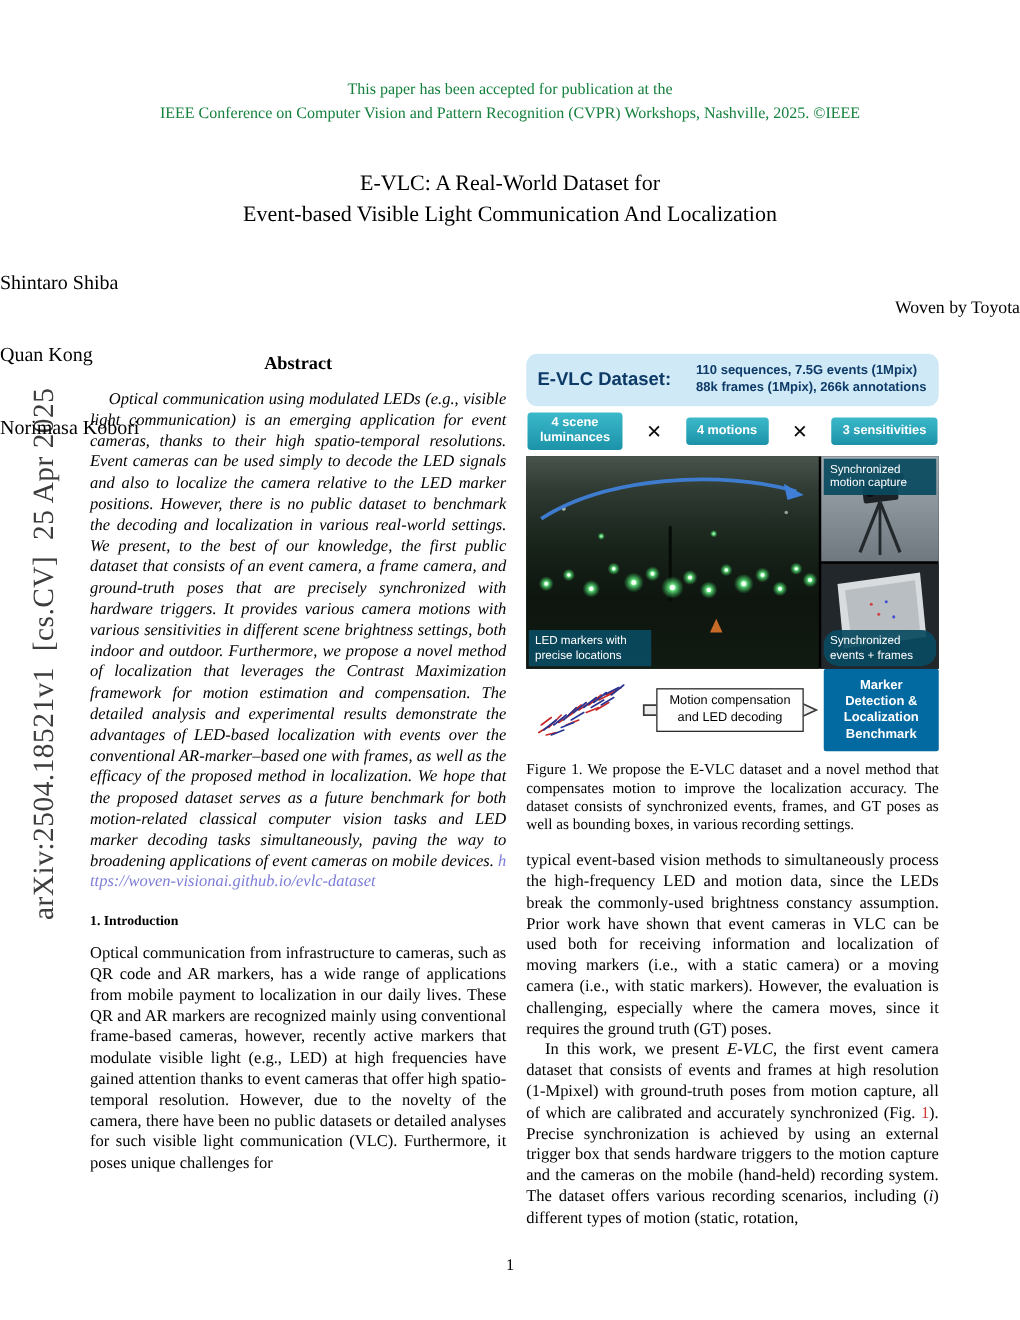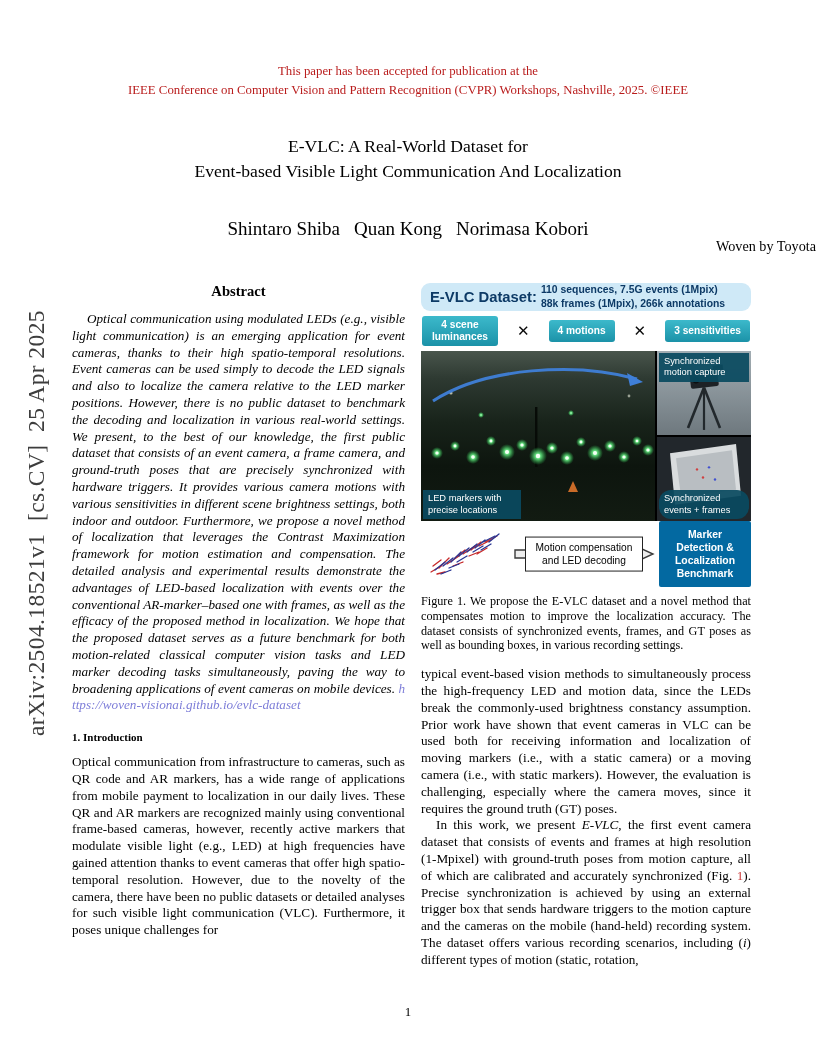--- a/index.html
+++ b/index.html
@@ -2,43 +2,43 @@
 <html><head>
 <meta charset="utf-8">
 <style>
   * { box-sizing: border-box; margin: 0; padding: 0; }
   html, body { width: 816px; height: 1056px; }
   body { background: #ffffff; font-family: "Liberation Serif", serif; color: #000; position: relative; overflow: hidden; }
 
   .arxiv-stamp { position: absolute; left: 36px; top: 523px; transform: translate(-50%,-50%) rotate(-90deg);
     white-space: pre; font-size: 23.5px; color: #3d3d3d; letter-spacing: 0.4px; }
 
-  .notice { position: absolute; top: 62px; left: 0; width: 100%; text-align: center; font-size: 12.8px; line-height: 1.5; color: #b91c1c; }
+  .notice { position: absolute; top: 62px; left: 0; width: 100%; text-align: center; font-size: 12.8px; line-height: 1.5; color: #15803d; }
   .title-block { position: absolute; top: 134px; left: 0; width: 100%; text-align: center; font-weight: normal; font-size: 17.6px; line-height: 1.42; }
-  .authors-row { position: absolute; top: 218px; left: 0; width: 100%; display: flex; justify-content: center; gap: 14px; font-size: 19px; }
+  .authors-row { position: absolute; top: 218px; left: 0; width: 100%; display: flex; justify-content: center; gap: 40px; font-size: 16px; flex-direction: column; }
   .affiliation { position: absolute; top: 238px; left: 0; width: 100%; text-align: right; font-size: 14.2px; }
 
   .col { position: absolute; top: 283px; }
   .col-left { left: 72px; width: 333px; }
   .col-right { left: 421px; width: 330px; }
 
   .abstract-heading { text-align: center; font-weight: bold; font-size: 14.6px; margin-bottom: 11px; }
   .jtext { font-size: 13.2px; line-height: 16.8px; text-align: justify; }
   .abstract-text { font-style: italic; text-indent: 15px; }
   .url-link { color: #7d7dd8; text-decoration: none; word-break: break-all; }
   .section-heading { font-weight: bold; font-size: 11px; margin: 17px 0 11px; }
   .indent { text-indent: 15px; }
   p { margin: 0; }
   .fig-ref { color: #cc3b3b; text-decoration: none; }
   .evlc-italic { font-style: italic; }
   .page-number { position: absolute; bottom: 36px; left: 0; width: 100%; text-align: center; font-size: 13px; }
 
   
   .figure1 { font-family: "Liberation Sans", sans-serif; }
-  .fig-header { background: #cfe9f7; border-radius: 9px; height: 28px; display: flex; align-items: center; padding: 4px 9px; gap: 4px; }
+  .fig-header { background: #cfe9f7; border-radius: 9px; height: 42px; display: flex; align-items: center; padding: 4px 9px; gap: 20px; }
   .fig-dataset-label { font-weight: bold; font-size: 14.8px; color: #0d3a66; white-space: nowrap; }
   .fig-stats { font-weight: bold; font-size: 10.4px; line-height: 1.32; color: #0d3a66; }
   .fig-factors { display: flex; align-items: center; justify-content: space-between; padding: 5px 1px 4px; }
   .factor-box { background: linear-gradient(180deg, #3cb9cb, #1b92a8); color: #fff; font-weight: bold; font-size: 10.2px;
     line-height: 1.18; text-align: center; border-radius: 3px; padding: 5px 9px; }
   .factor-box.first { width: 76px; padding: 3px 4px; }
   .multiply { font-size: 15px; font-weight: bold; color: #0a0a0a; font-family: "DejaVu Sans", sans-serif; }
 
   .fig-photo { position: relative; height: 170px; display: flex; gap: 2px; background: #000; margin-top: 1px; }
   .photo-main { position: relative; flex: 1; overflow: hidden;

